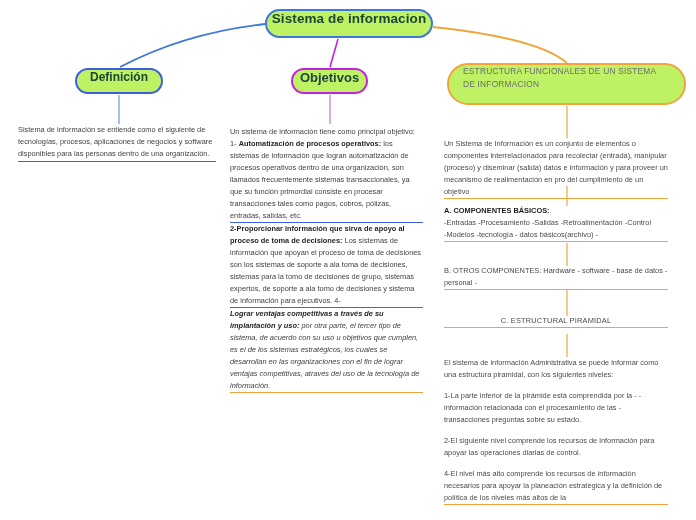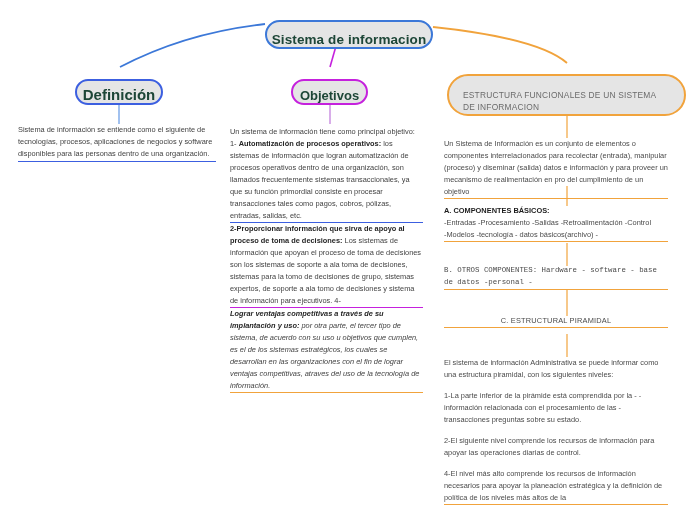--- a/index.html
+++ b/index.html
@@ -26,46 +26,45 @@
     left: 0; top: 0;
     width: 696px;
     height: 520px;
     pointer-events: none;
   }
 
   
   .node {
     position: absolute;
     box-sizing: border-box;
-    background: #e5e5e5;
+    background: #bef264;
     border-radius: 40px;
     display: flex;
-    align-items: flex-end;
+    align-items: flex-start;
     justify-content: center;
     text-align: center;
     color: #1d4637;
     font-weight: bold;
-    margin-top: 11px;
   }
   .node-root {
     left: 265px;
     top: 9px;
     width: 168px;
     height: 29px;
     border: 2px solid #3c78d8;
     font-size: 13.5px;
     letter-spacing: .1px;
   }
   .node-def {
     left: 75px;
     top: 68px;
     width: 88px;
     height: 26px;
     border: 2px solid #3c5fe0;
-    font-size: 15px;
+    font-size: 12px;
   }
   .node-obj {
     left: 291px;
     top: 68px;
     width: 77px;
     height: 26px;
     border: 2px solid #c521dd;
     font-size: 13px;
   }
   .node-estruct {
@@ -113,21 +112,21 @@
   .seg-2 { border-bottom-color: #c521dd !important; }
   .seg-3 { border-bottom-color: #f1a33c !important; font-style: italic; }
 
   .block-r {
     left: 444px;
     width: 224px;
     color: #4a4a4a;
   }
   .r1 { top: 138px; border-bottom: 1.6px solid #f1a33c; padding-bottom: 0px; }
   .r2 { top: 205px; border-bottom: 1.6px solid #f1a33c; }
-  .r3 { top: 265px; border-bottom: 1.6px solid #f1a33c; font-family: Liberation Mono, monospace; }
+  .r3 { top: 265px; border-bottom: 1.6px solid #f1a33c; }
   .r4 {
     top: 315px;
     border-bottom: 1.6px solid #f1a33c;
     text-align: center;
     font-size: 7.4px;
     letter-spacing: .2px;
   }
   .r5 { top: 357px; }
   .r5 .para { margin-bottom: 9px; }
   .r5 .last { border-bottom: 1.6px solid #f1a33c; }

